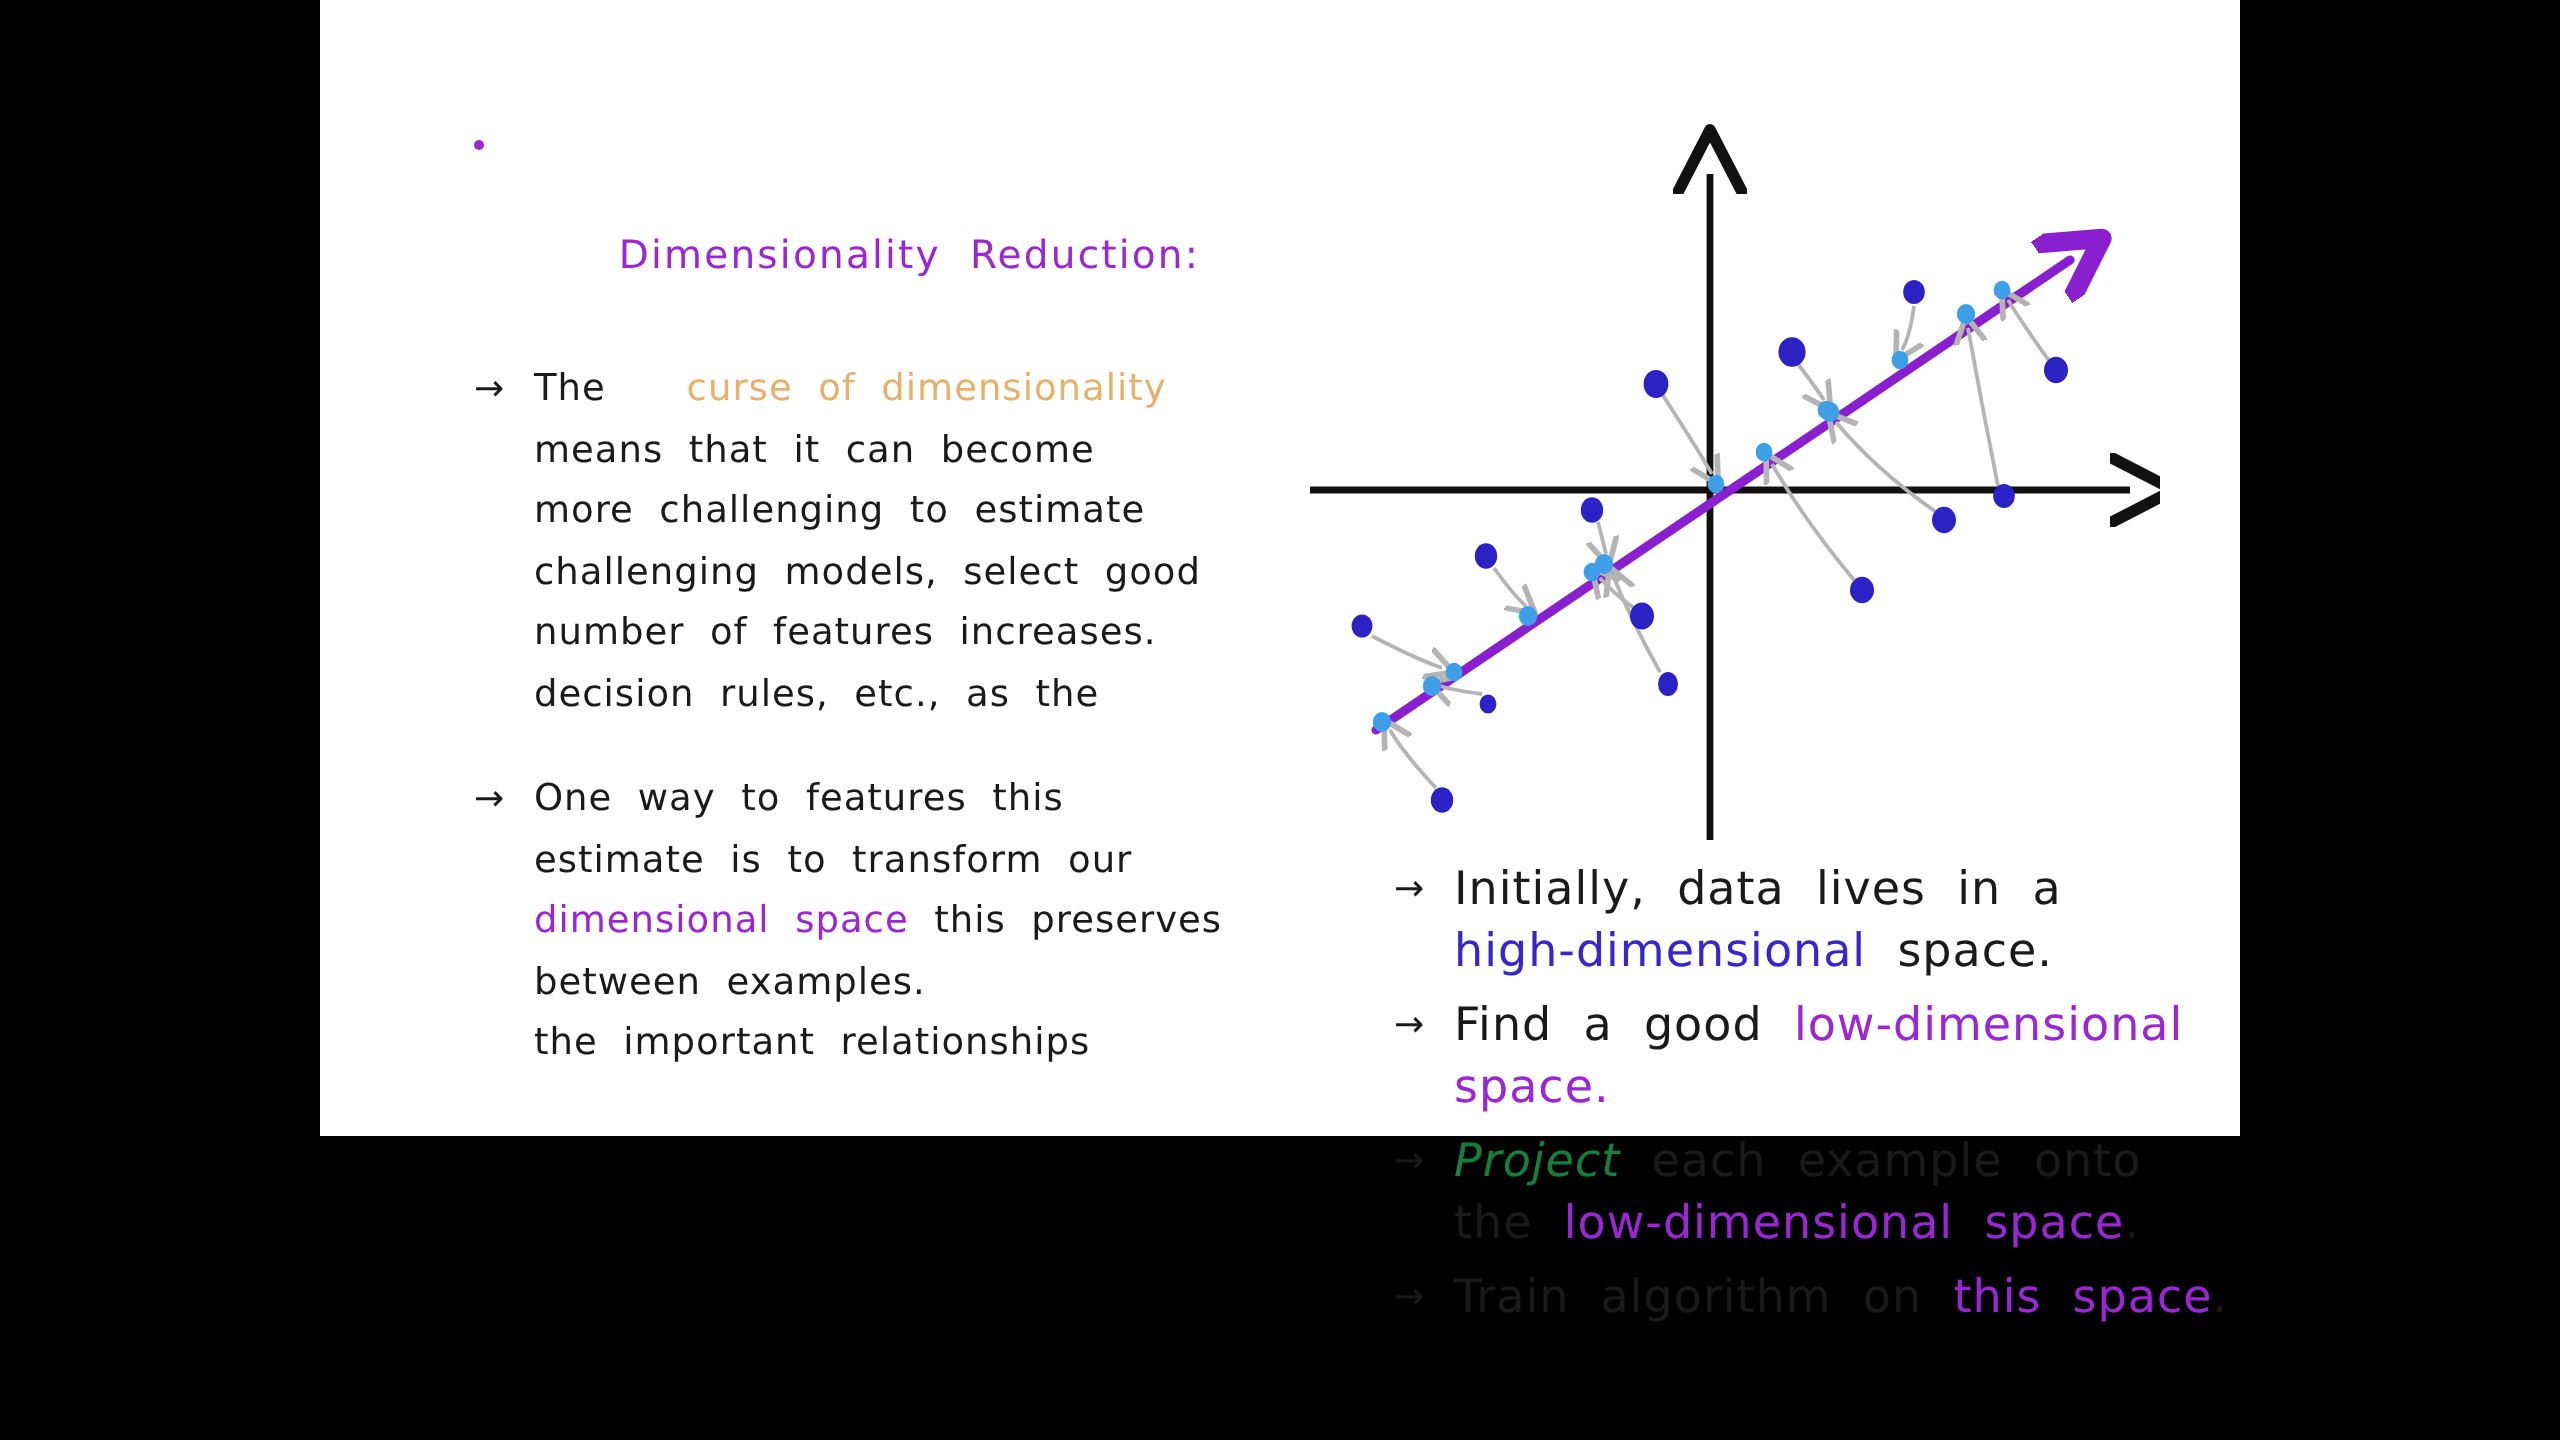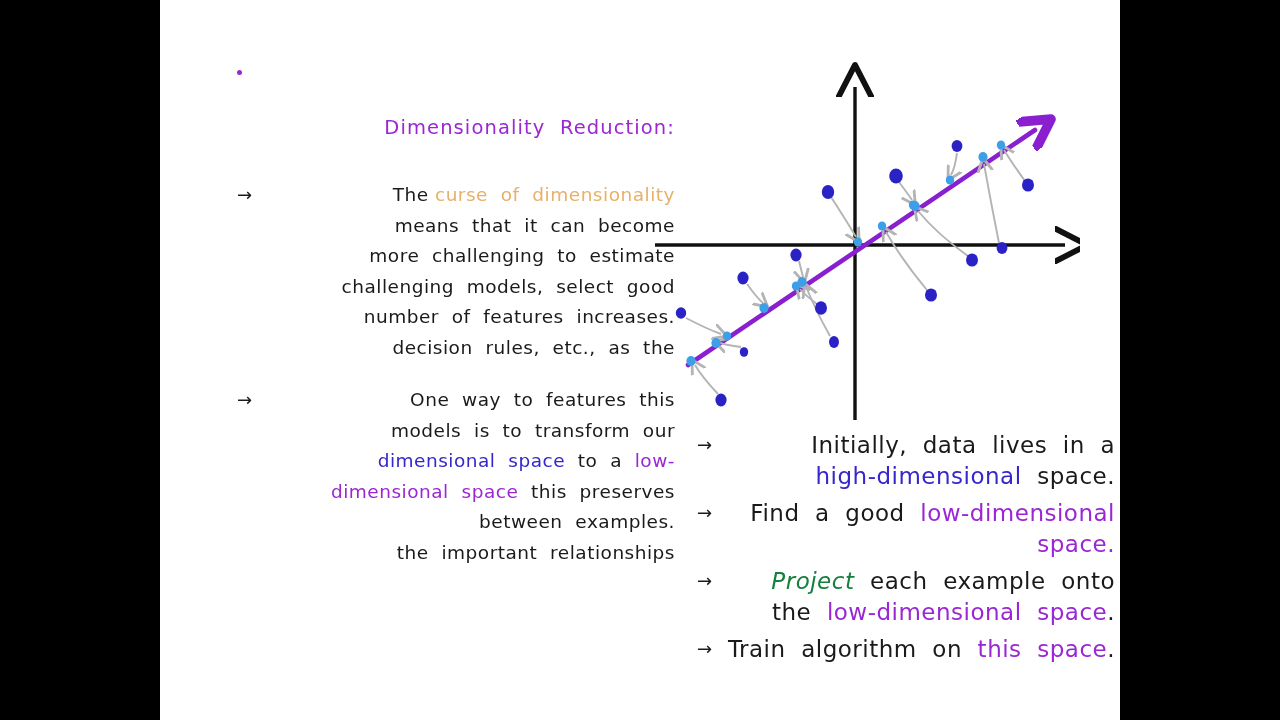--- a/index.html
+++ b/index.html
@@ -31,23 +31,22 @@
   }
   .letterbox.left  { left: 0;   width: 160px; }
   .letterbox.right { left: 1120px; width: 160px; }
 
   
   #canvas {
     position: absolute;
     left: 160px;
     top: 0;
     width: 960px;
-    height: 720px;
+    height: 568px;
     background: #ffffff;
-    text-align: right;
   }
 
   
   .hand {
     font-family: "DejaVu Sans", sans-serif;
     font-weight: 500;
     color: #1a1a1a;
     letter-spacing: 0.4px;
     white-space: pre;
   }
@@ -93,21 +92,21 @@
   .line {
     font-size: 18.5px;
     line-height: 30.5px;
     letter-spacing: 0.5px;
     white-space: pre;
   }
 
   
   .c-purple  { color: #9b26d4; }
   .c-blue    { color: #3626cc; }
-  .c-orange  { color: #e8b06a; }
+  .c-orange  { color: #e8b06a; margin-left: 34px; }
   .c-cyan    { color: #15803d; font-style: italic; }
 
   
   #right-column {
     position: absolute;
     left: 535px;
     top: 430px;
     width: 420px;
   }
   #right-column .arrow-block {
@@ -151,22 +150,21 @@
         <div class="hand line">means  that  it  can  become</div>
         <div class="hand line">more  challenging  to  estimate</div>
         <div class="hand line">challenging  models,  select  good</div>
         <div class="hand line">number  of  features  increases.</div>
         <div class="hand line">decision  rules,  etc.,  as  the</div>
       </div>
 
       <div class="arrow-block">
         <span class="hand arrow-glyph">→</span>
         <div class="hand line">One  way  to  features  this</div>
-        <div class="hand line">models  is  to  transform  our</div>
-        <div class="hand line"><span class="c-blue">dimensional  space</span><span>  to  a  </span><span class="c-purple">low-</span></div>
+        <div class="hand line">estimate  is  to  transform  our</div>
         <div class="hand line"><span class="c-purple">dimensional  space</span><span>  this  preserves</span></div>
         <div class="hand line">between  examples.</div>
         <div class="hand line">the  important  relationships</div>
       </div>
 
     </div>
 
     <div id="figure">
       <svg width="430" height="375" viewBox="0 0 430 375" xmlns="http://www.w3.org/2000/svg">
         <defs>

